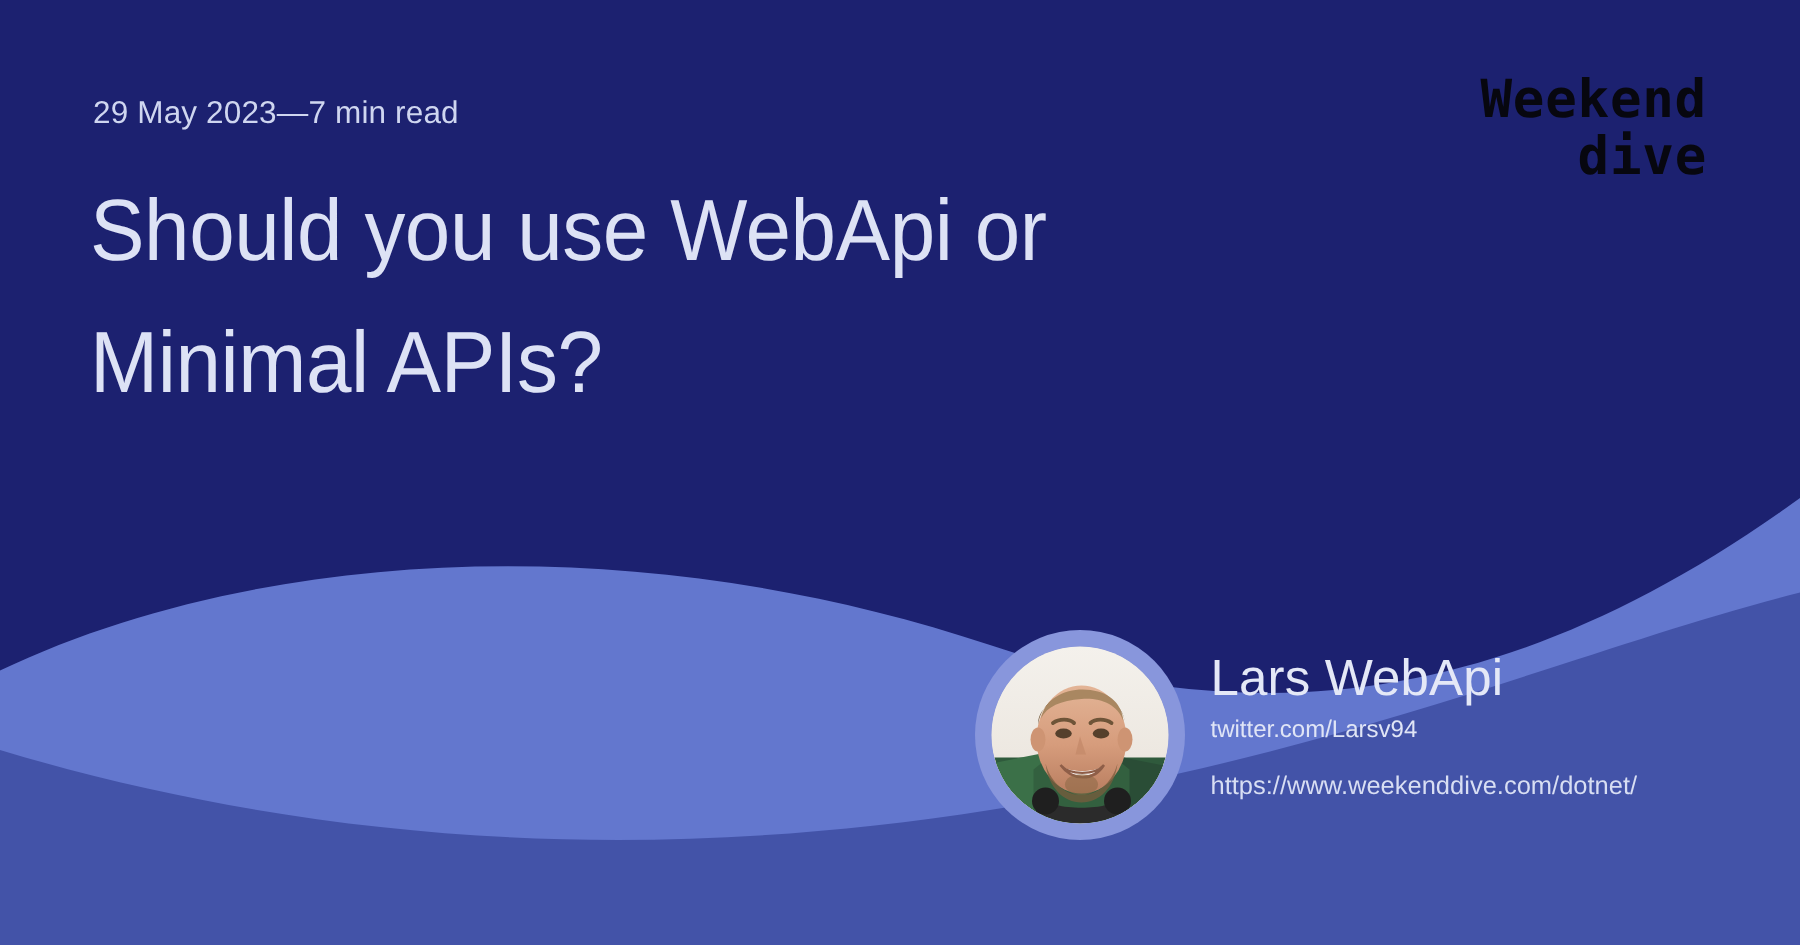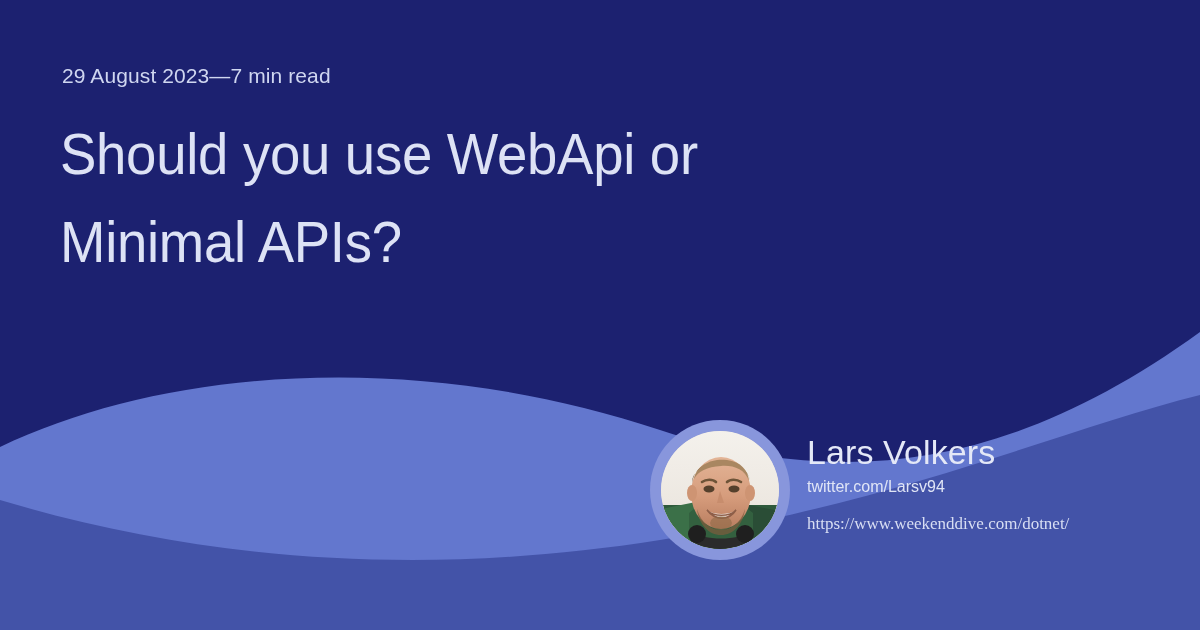--- a/index.html
+++ b/index.html
@@ -113,40 +113,44 @@
     letter-spacing:0.1px;
   }
   .author-handle {
     font-family:"Liberation Sans", sans-serif;
     font-size:16px;
     line-height:28px;
     color:#E0E5F6;
     margin-top:1px;
   }
   .author-url {
-    font-family:Liberation Serif, serif;
+    font-family:Liberation Sans, sans-serif;
     font-size:17px;
     line-height:27px;
     color:#D8DEF3;
     margin-top:9px;
   }
   .author-url span { display:block; }
 </style>
 </head>
 <body>
 
 <div class="card">
 
   <svg class="waves" viewBox="0 0 1200 630" preserveAspectRatio="none">
     <path fill="#6377CE" d="M0,447 C170,366 420,350 660,430 C840,490 1010,470 1200,332 L1200,630 L0,630 Z"></path>
     <path fill="#4353A8" d="M0,500 C200,560 420,578 660,540 C900,502 1060,430 1200,395 L1200,630 L0,630 Z"></path>
   </svg>
 
-
-  <div class="meta">29 August 2023—7 min read</div>
+  <div class="logo">
+    <span class="logo-line-1">Weekend</span>
+    <span class="logo-line-2">dive</span>
+  </div>
+
+  <div class="meta">29 May 2023—7 min read</div>
 
   <h1 class="title">Should you use WebApi or Minimal APIs?</h1>
 
   <div class="author">
 
     <div class="avatar">
       <div class="avatar-photo">
         <svg viewBox="0 0 118 118">
           <defs>
             <clipPath id="ac">
@@ -189,21 +193,21 @@
             <ellipse cx="60" cy="92" rx="11" ry="7" fill="#8A6746" opacity="0.55"></ellipse>
             <path d="M32,100 C40,110 80,110 88,100 L92,118 L28,118 Z" fill="#2B2B2B"></path>
             <ellipse cx="36" cy="103" rx="9" ry="9" fill="#1F1F1F"></ellipse>
             <ellipse cx="84" cy="103" rx="9" ry="9" fill="#1F1F1F"></ellipse>
           </g>
         </svg>
       </div>
     </div>
 
     <div class="author-text">
-      <div class="author-name">Lars Volkers</div>
+      <div class="author-name">Lars WebApi</div>
       <div class="author-handle">twitter.com/Larsv94</div>
       <div class="author-url">
         <span>https://www.weekenddive.com/dotnet/</span>
       </div>
     </div>
 
   </div>
 </div>
 
 </body></html>

